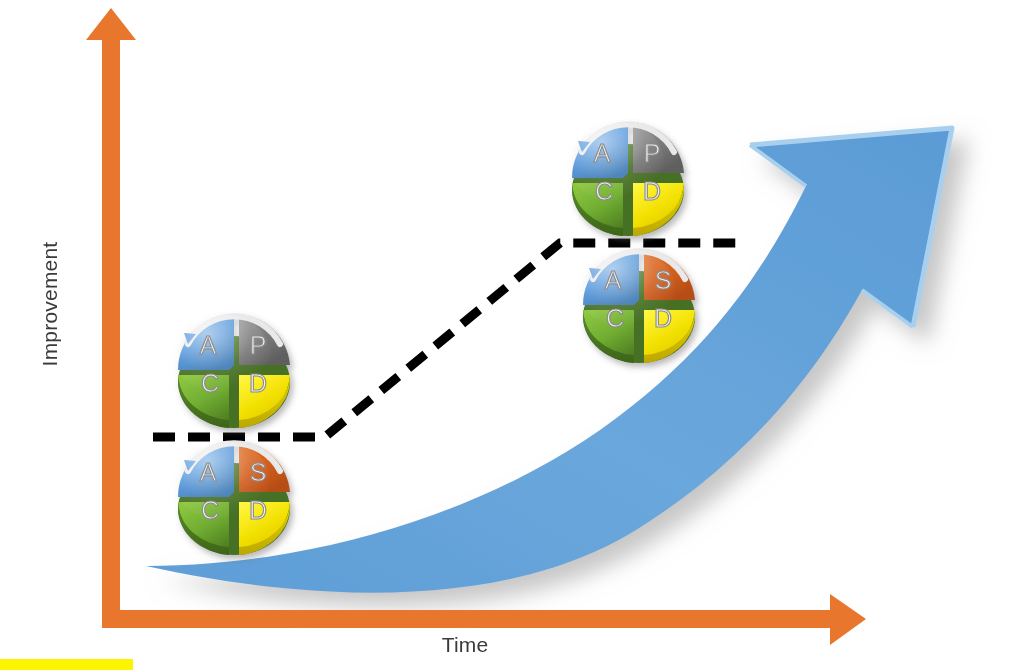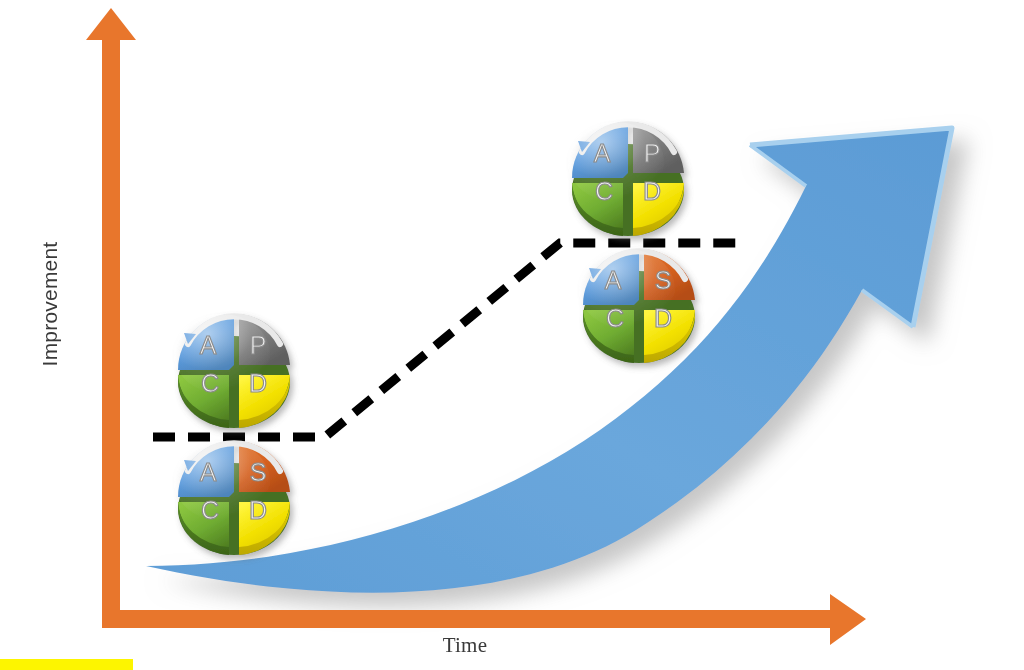--- a/index.html
+++ b/index.html
@@ -38,21 +38,20 @@
     top: 292px;
     width: 180px;
     text-align: center;
     transform: rotate(-90deg);
   }
   #x-axis-label {
     left: 395px;
     top: 633px;
     width: 140px;
     text-align: center;
-    font-family: Liberation Serif, serif;
   }
   #highlight-bar {
     position: absolute;
     left: 0px;
     top: 659px;
     width: 133px;
     height: 11px;
     background: #fdf500;
   }
 </style>

